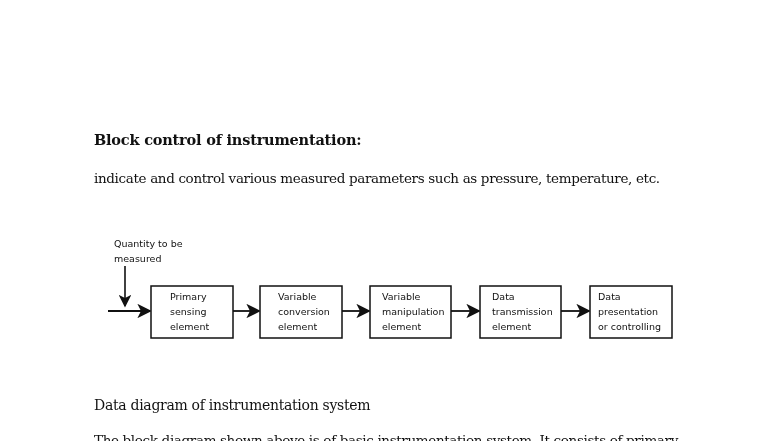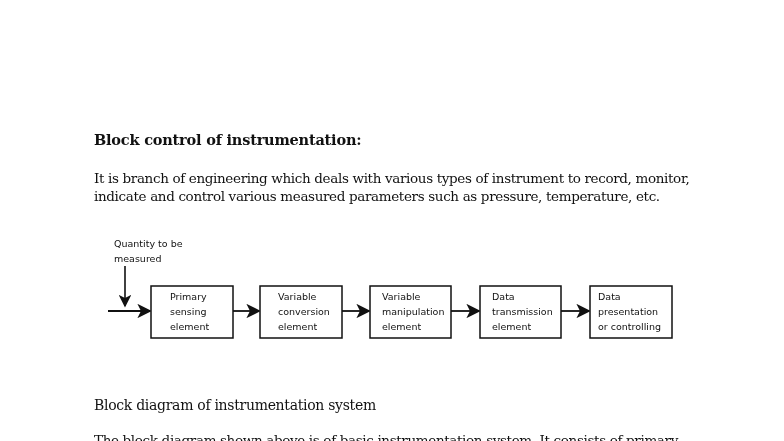--- a/index.html
+++ b/index.html
@@ -10,21 +10,20 @@
   .cap { left:94px; top:397px; font-size:14px; letter-spacing:-0.3px; }
   .p2 { left:94px; top:432px; font-size:13.5px; letter-spacing:-0.35px; }
   .diag { position:absolute; left:0; top:0; }
   .diag text { font-family:"DejaVu Sans", sans-serif; font-size:9.5px; fill:#111; }
 </style>
 </head>
 <body>
 
 <div class="t h">Block control of instrumentation:</div>
 <div class="t p1">
-  <div>It is branch of engineering which deals with various types of instrument to record, monitor,</div>
   <div>indicate and control various measured parameters such as pressure, temperature, etc.</div>
 </div>
 
 <svg class="diag" width="784" height="441">
   <defs>
     <marker id="ah" markerWidth="8" markerHeight="8" refX="7" refY="4" orient="auto">
       <path d="M0,0 L8,4 L0,8 L2,4 z" fill="#111"></path>
     </marker>
   </defs>
   <text x="114" y="247">Quantity to be</text>
@@ -65,14 +64,14 @@
   <line x1="561" y1="311" x2="589" y2="311" stroke="#111" stroke-width="1.8" marker-end="url(#ah)"></line>
 
   <g>
     <rect x="590" y="286" width="82" height="52" fill="#fff" stroke="#111" stroke-width="1.5"></rect>
     <text x="598" y="300">Data</text>
     <text x="598" y="315">presentation</text>
     <text x="598" y="330">or controlling</text>
   </g>
 </svg>
 
-<div class="t cap">Block diagram of instrumentation system</div>
+<div class="t cap">Data diagram of instrumentation system</div>
 <div class="t p2">The block diagram shown above is of basic instrumentation system. It consists of primary</div>
 
 </body></html>

